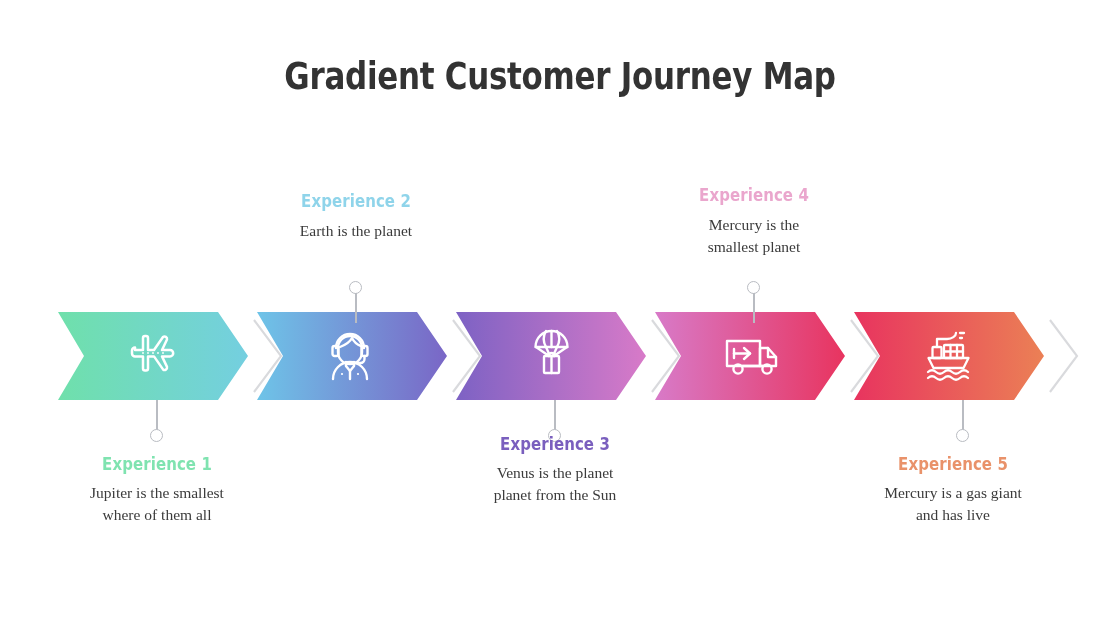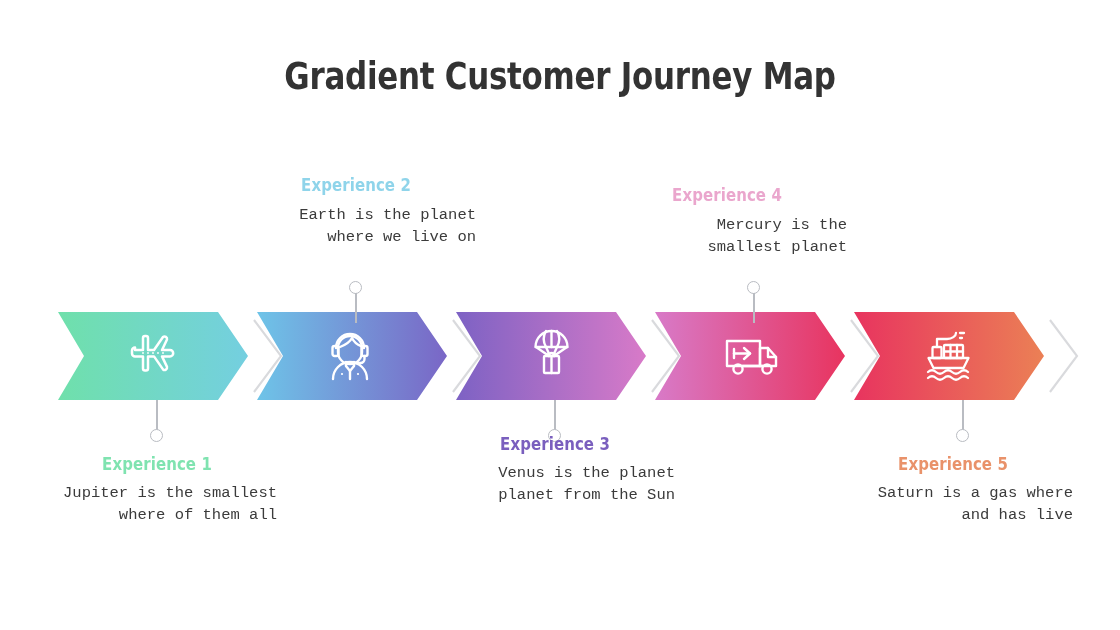--- a/index.html
+++ b/index.html
@@ -44,25 +44,24 @@
   .callout .exp-label {
     font-family:"DejaVu Sans Condensed","Liberation Sans Narrow","Liberation Sans",sans-serif;
     font-weight:bold;
     font-size:17.5px;
     letter-spacing:0.1px;
     transform:scaleX(0.95);
     white-space:nowrap;
     margin-bottom:8px;
   }
   .callout .exp-desc {
-    font-family:Liberation Mono, monospace;
+    font-family:Liberation Serif, serif;
     font-size:15.5px;
     line-height:1.44;
     color:#3b3b3b;
-    text-align:right;
   }
   
   .callout.top { }
   .callout.top .exp-label { margin-bottom:9px; }
 
   
   .pin {
     position:absolute;
     width:14px;
   }
@@ -243,43 +242,42 @@
 </div>
 
 <div class="callout bottom" style="left:37px; top:454px;">
   <div class="exp-label" style="color:#7fe3b0;">Experience 1</div>
   <div class="exp-desc" style="color: rgb(59, 59, 59);">
     <div>Jupiter is the smallest</div>
     <div>where of them all</div>
   </div>
 </div>
 
-<div class="callout top" style="left:236px; top:175px;">
+<div class="callout top" style="left:236px; top:191px;">
   <div class="exp-label" style="color:#8fd4ea;">Experience 2</div>
   <div class="exp-desc" style="color: rgb(59, 59, 59);">
     <div>Earth is the planet</div>
-    <div>where we live on</div>
   </div>
 </div>
 
 <div class="callout bottom" style="left:435px; top:434px;">
   <div class="exp-label" style="color:#7a5fbe;">Experience 3</div>
   <div class="exp-desc" style="color: rgb(59, 59, 59);">
     <div>Venus is the planet</div>
     <div>planet from the Sun</div>
   </div>
 </div>
 
-<div class="callout top" style="left:607px; top:185px;">
+<div class="callout top" style="left:634px; top:185px;">
   <div class="exp-label" style="color:#eaa6cd;">Experience 4</div>
   <div class="exp-desc" style="color: rgb(59, 59, 59);">
     <div>Mercury is the</div>
     <div>smallest planet</div>
   </div>
 </div>
 
 <div class="callout bottom" style="left:833px; top:454px;">
   <div class="exp-label" style="color:#e9926a;">Experience 5</div>
   <div class="exp-desc" style="color: rgb(59, 59, 59);">
-    <div>Saturn is a gas where</div>
+    <div>Mercury is a gas giant</div>
     <div>and has live</div>
   </div>
 </div>
 
 </body></html>

